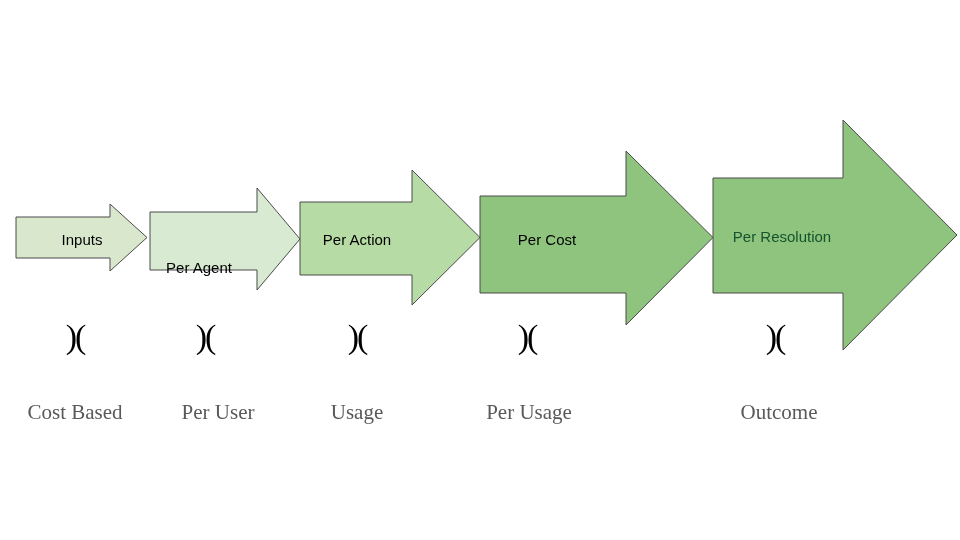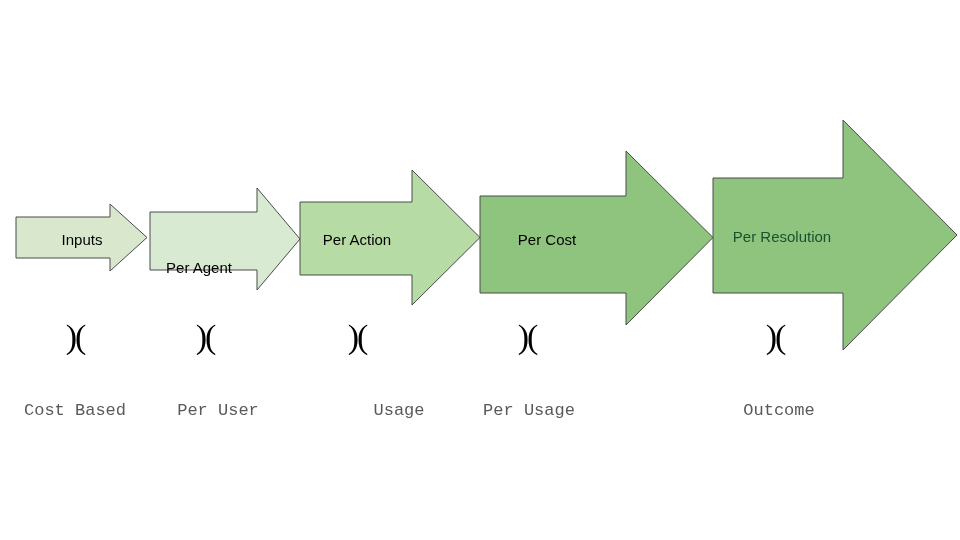--- a/index.html
+++ b/index.html
@@ -46,24 +46,24 @@
     font-size: 34px;
     line-height: 1;
     white-space: nowrap;
     letter-spacing: -2px;
     font-family: "Liberation Serif", serif;
     transform: translate(-50%, 0);
   }
   .caption-label {
     position: absolute;
     color: #595959;
-    font-size: 17px;
+    font-size: 21px;
     line-height: 1;
     white-space: nowrap;
-    font-family: Liberation Mono, monospace;
+    font-family: Liberation Serif, serif;
     transform: translate(-50%, 0);
     text-align: center;
   }
 </style>
 </head>
 <body>
 
 <div id="canvas" style="background: rgb(255, 255, 255);">
 
   <svg id="arrow-svg" viewBox="0 0 960 540">
@@ -81,17 +81,17 @@
   <div class="stage-label" style="left: 782px; top: 229px; transform: translate(-50%, 0px); color: #14532d;">Per Resolution</div>
 
   <div class="sep-mark" style="left: 75px; top: 320px;">)(</div>
   <div class="sep-mark" style="left: 205px; top: 320px;">)(</div>
   <div class="sep-mark" style="left: 357px; top: 320px;">)(</div>
   <div class="sep-mark" style="left: 527px; top: 320px;">)(</div>
   <div class="sep-mark" style="left: 775px; top: 320px;">)(</div>
 
   <div class="caption-label" style="left: 75px; top: 402px; color: rgb(89, 89, 89);">Cost Based</div>
   <div class="caption-label" style="left: 218px; top: 402px; color: rgb(89, 89, 89);">Per User</div>
-  <div class="caption-label" style="left: 357px; top: 402px; color: rgb(89, 89, 89); margin-left: 42px;">Usage</div>
+  <div class="caption-label" style="left: 357px; top: 402px; color: rgb(89, 89, 89);">Usage</div>
   <div class="caption-label" style="left: 529px; top: 402px; color: rgb(89, 89, 89);">Per Usage</div>
   <div class="caption-label" style="left: 779px; top: 402px; color: rgb(89, 89, 89);">Outcome</div>
 
 </div>
 
 </body></html>

